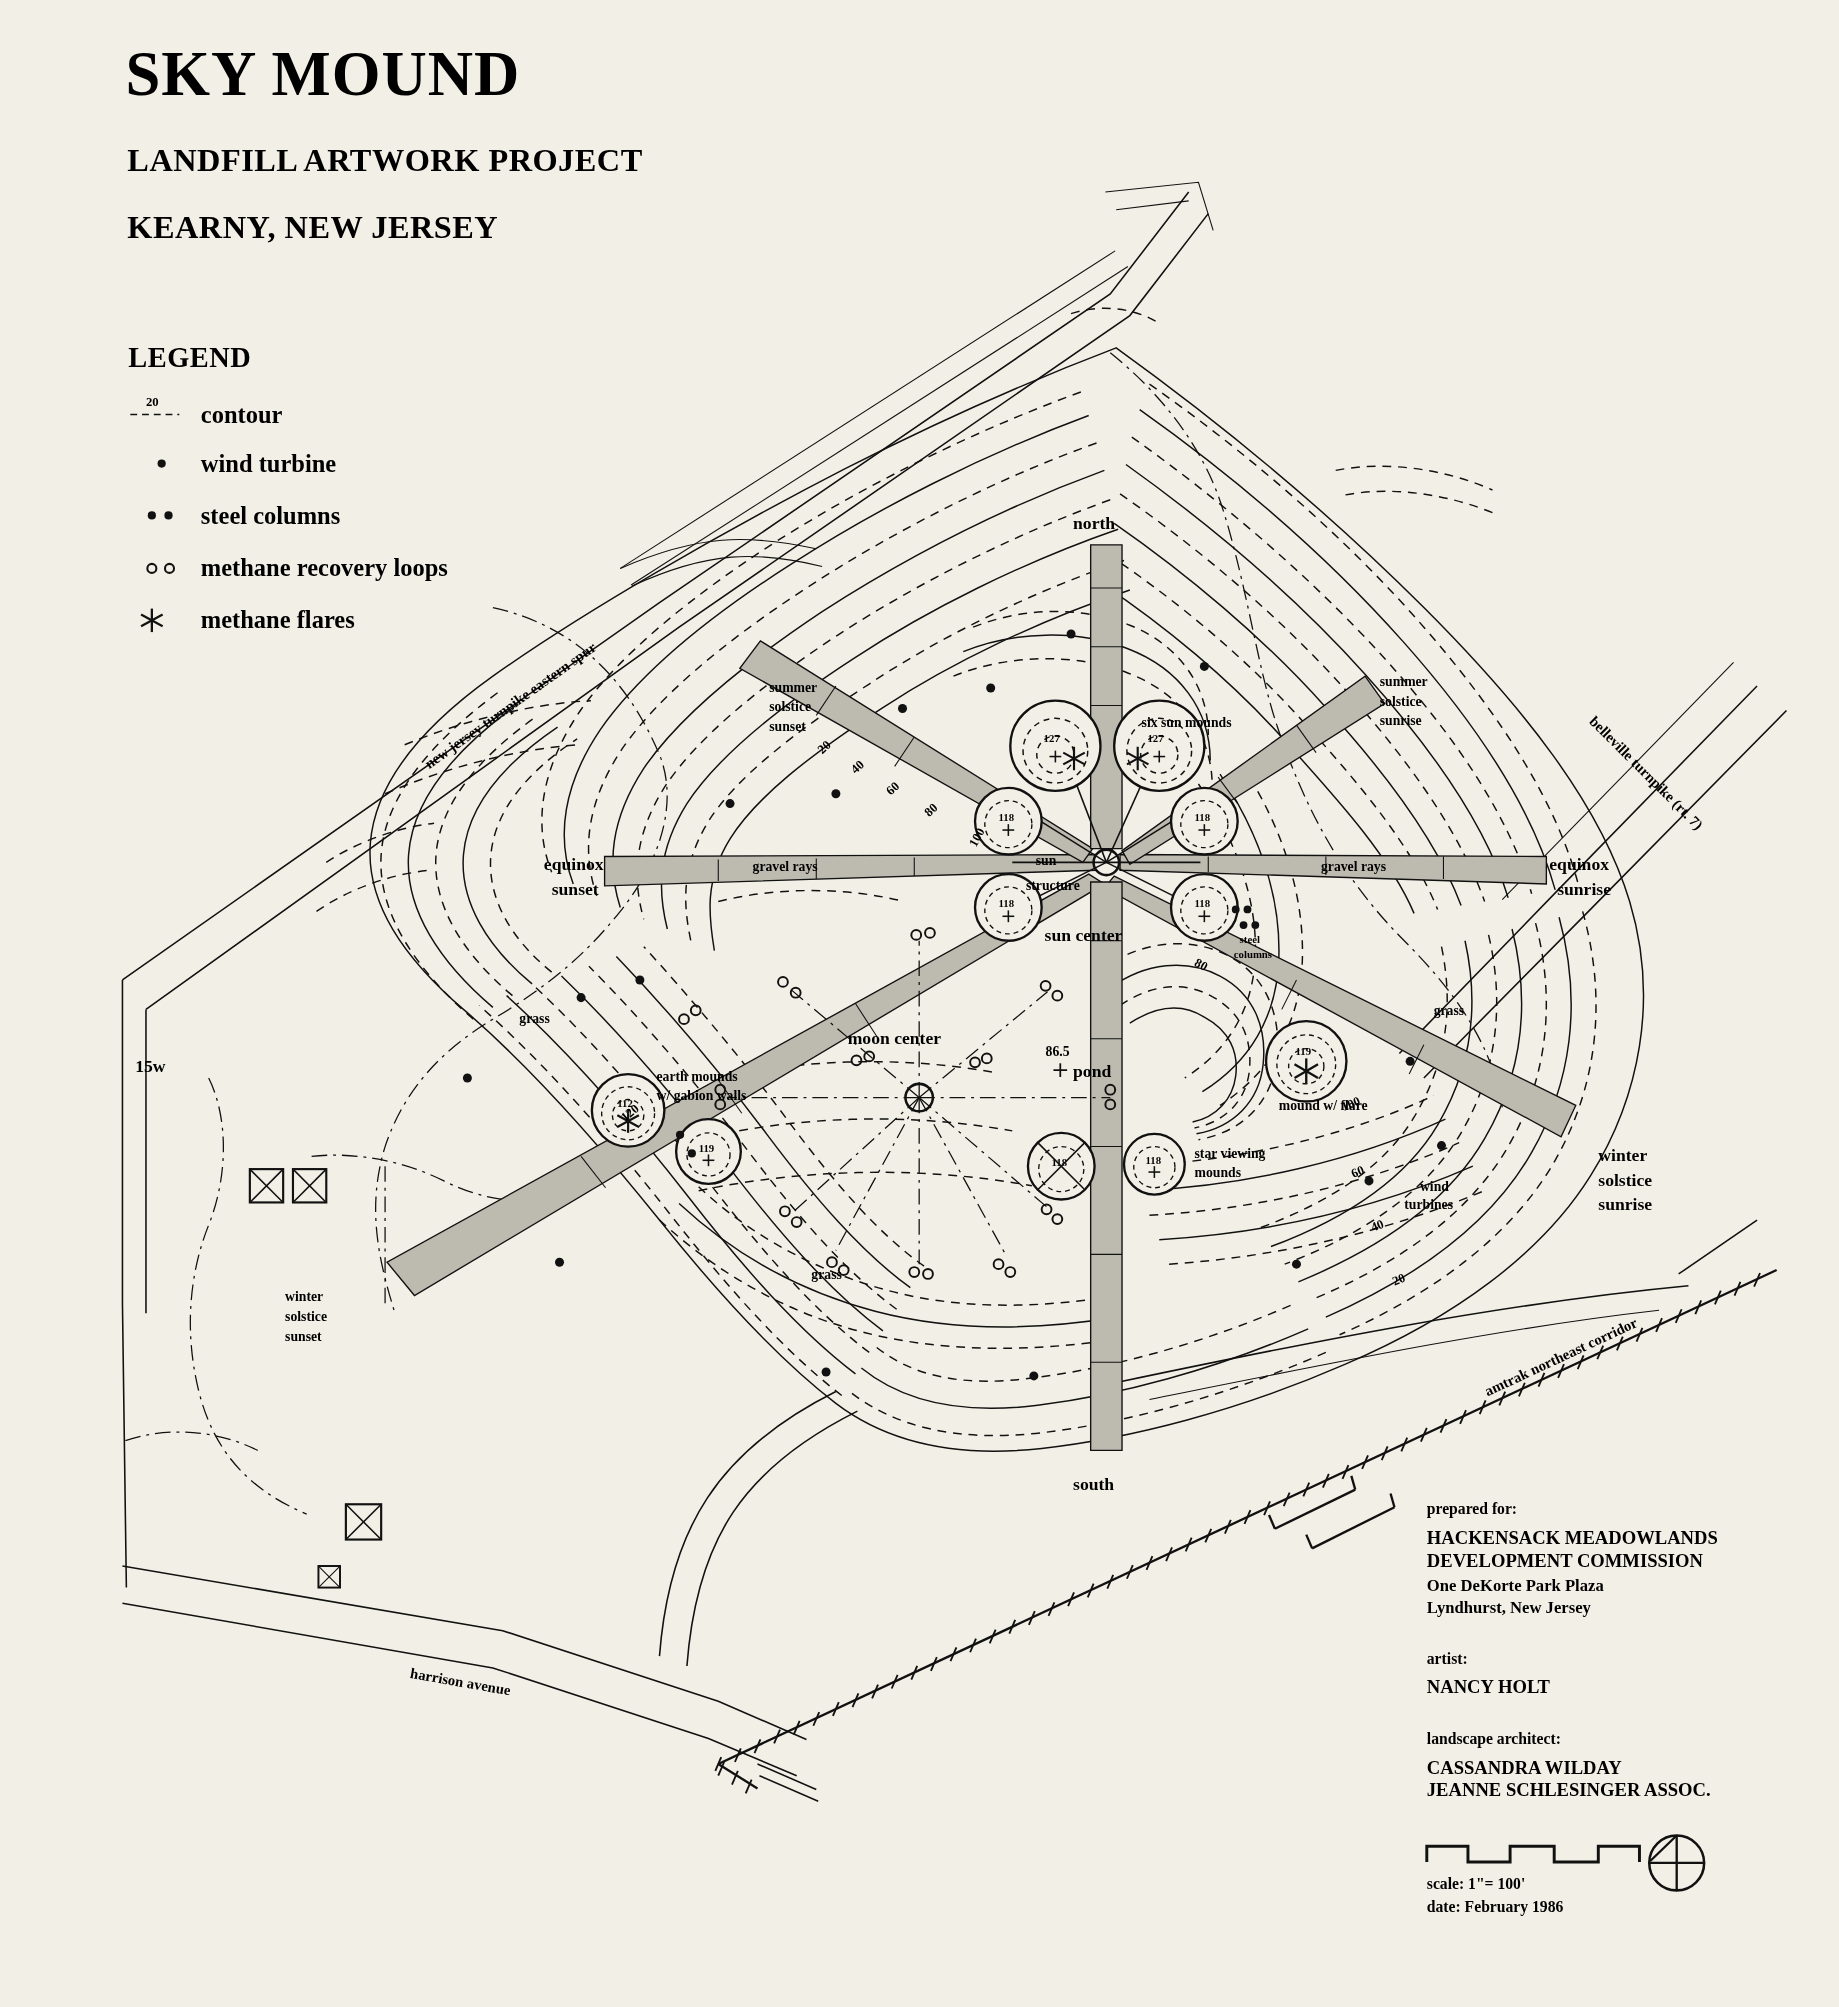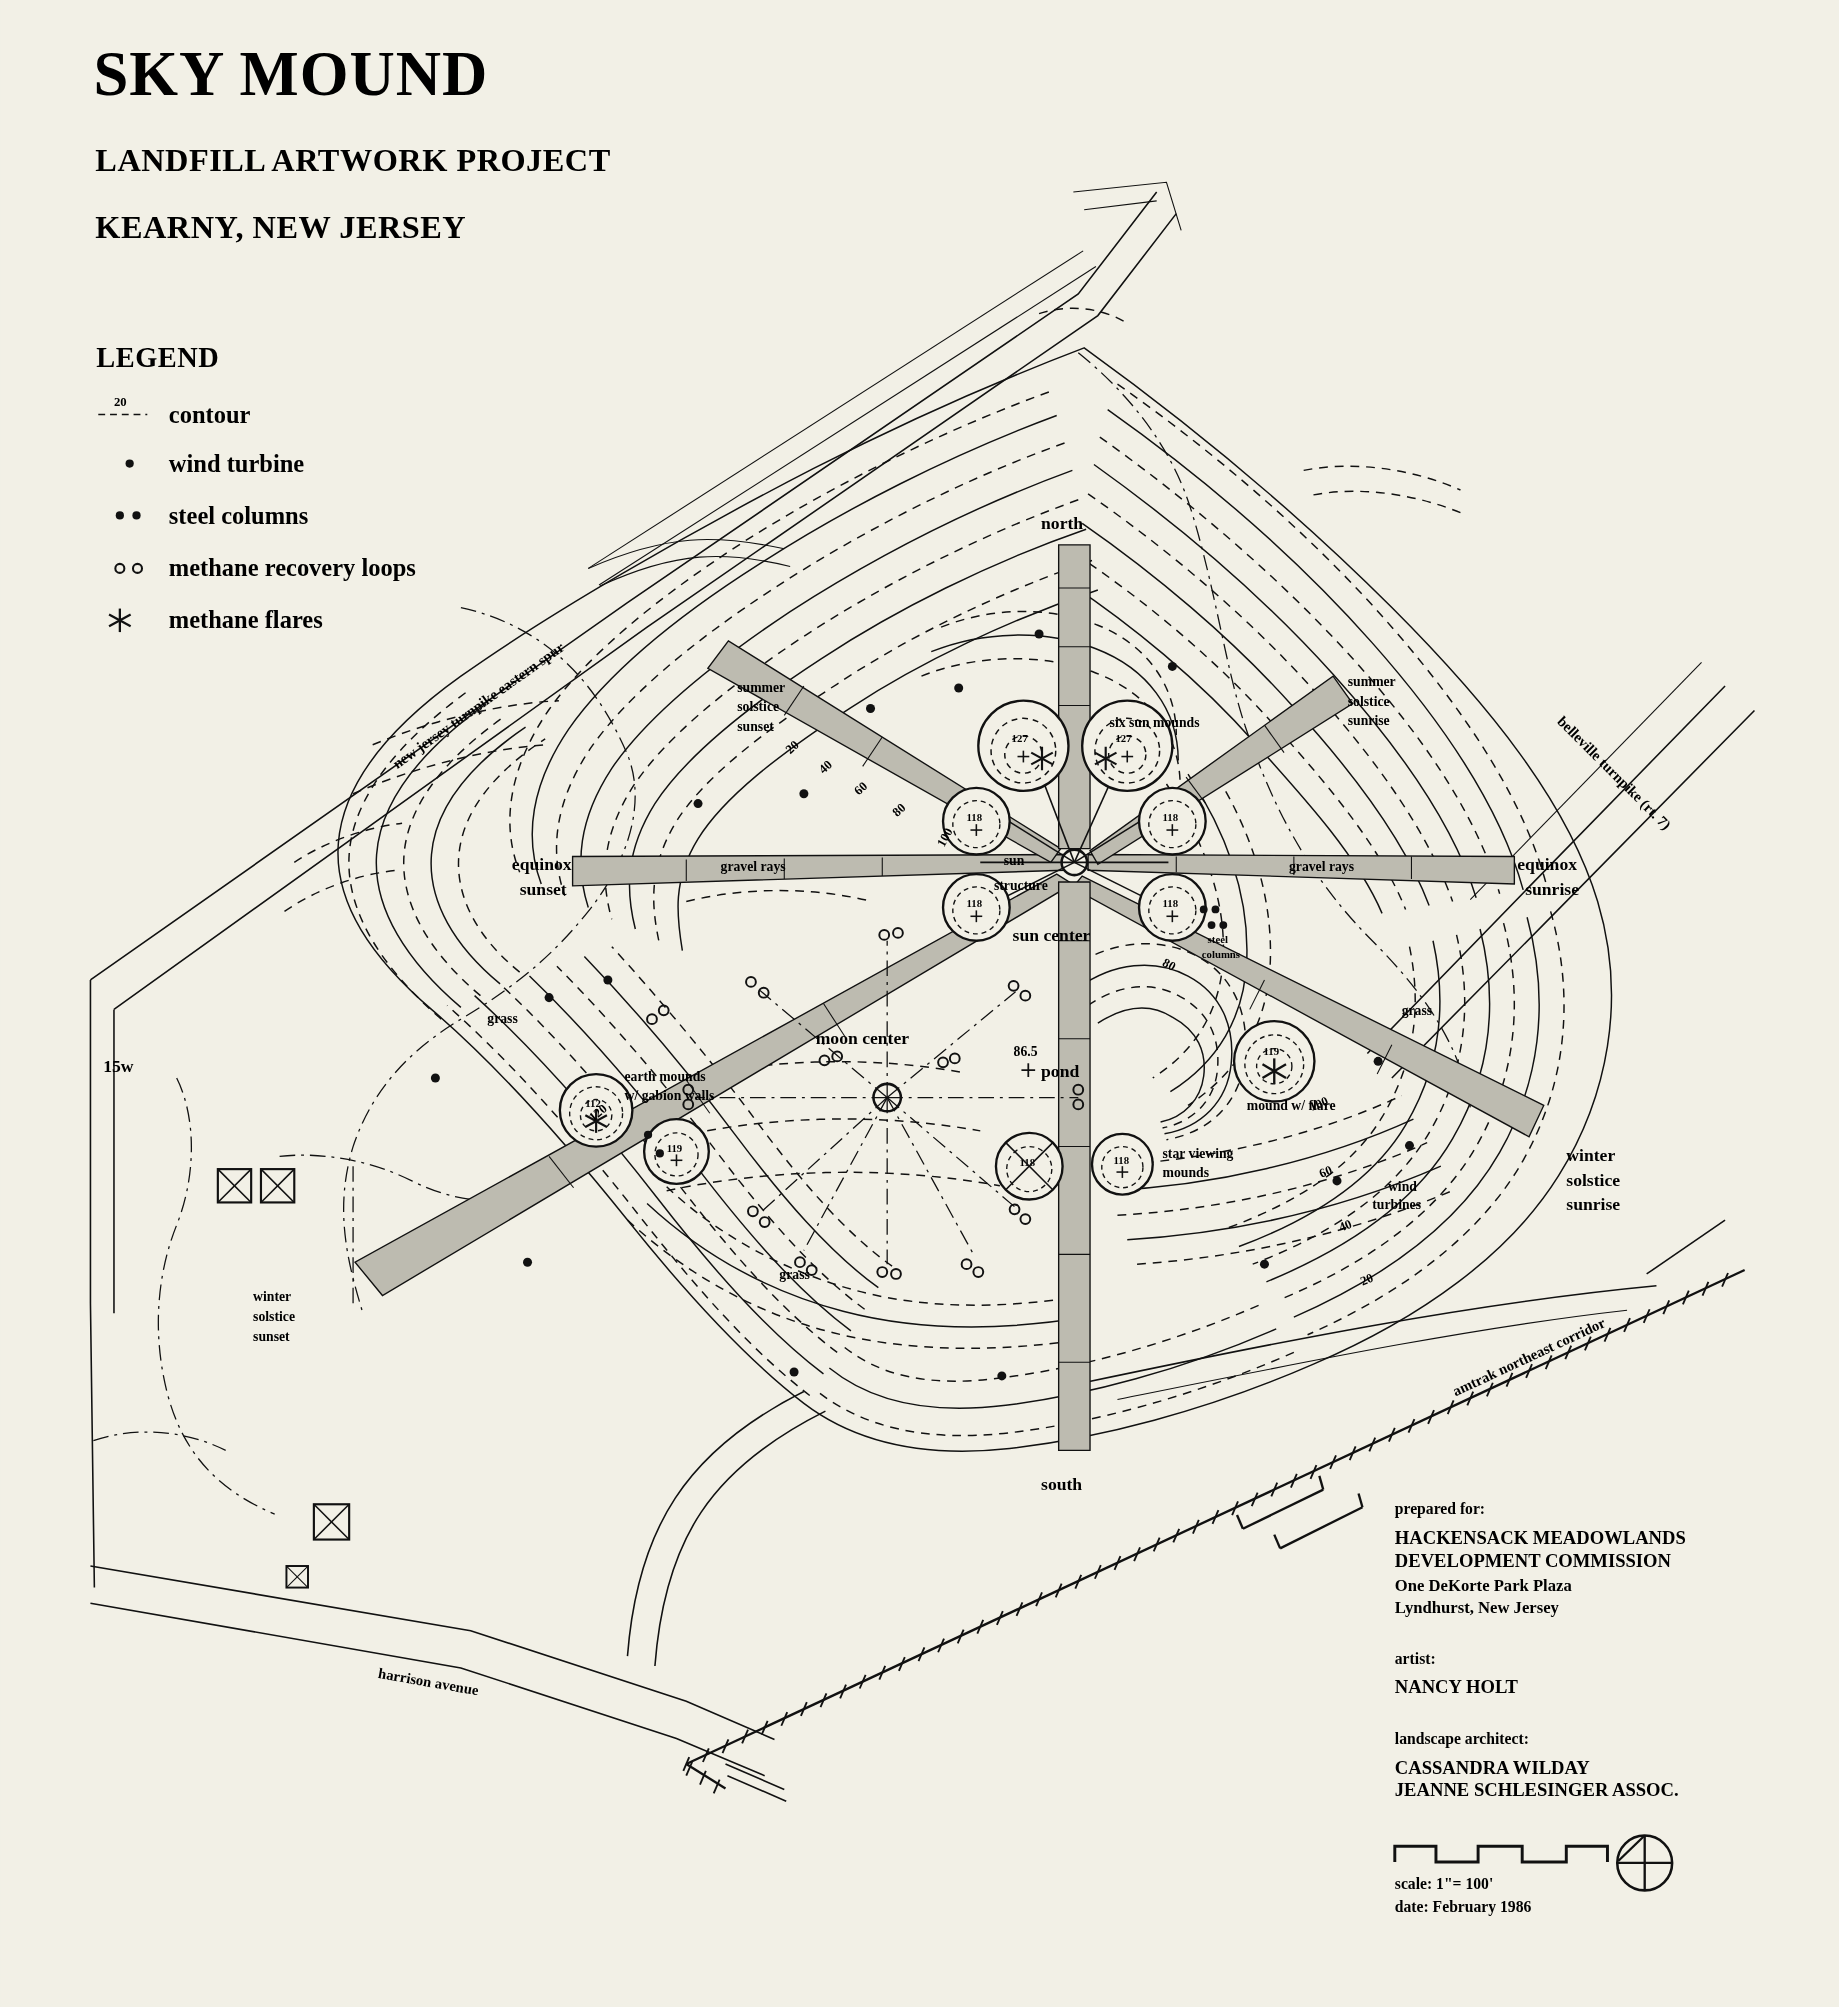--- a/index.html
+++ b/index.html
@@ -4,21 +4,21 @@
 <style>
   html,body{margin:0;padding:0;}
   body{
     width:1840px;height:2007px;
     background:#f2f0e6;
     font-family:"Liberation Serif",serif;
     color:#111;
     overflow:hidden;
     position:relative;
   }
-  #sheet{position:absolute;inset:0;}
+  #sheet{position:absolute;inset:0;padding-left:32px;}
   svg{display:block;}
   .ttl1{font-family:"Liberation Serif",serif;font-weight:bold;font-size:64px;letter-spacing:1px;}
   .ttl2{font-family:"Liberation Serif",serif;font-weight:bold;font-size:33px;letter-spacing:.5px;}
   .legendhd{font-family:"Liberation Serif",serif;font-weight:bold;font-size:29px;letter-spacing:.5px;}
   .legendtx{font-family:"Liberation Serif",serif;font-weight:bold;font-size:25px;}
   .maplbl{font-family:"Liberation Serif",serif;font-weight:bold;font-size:18px;}
   .maplbl-sm{font-family:"Liberation Serif",serif;font-weight:bold;font-size:14px;}
   .maplbl-xs{font-family:"Liberation Serif",serif;font-weight:bold;font-size:11px;}
   .roadlbl{font-family:"Liberation Serif",serif;font-weight:bold;font-size:15px;}
   .contlbl{font-family:"Liberation Serif",serif;font-weight:bold;font-size:13px;}

